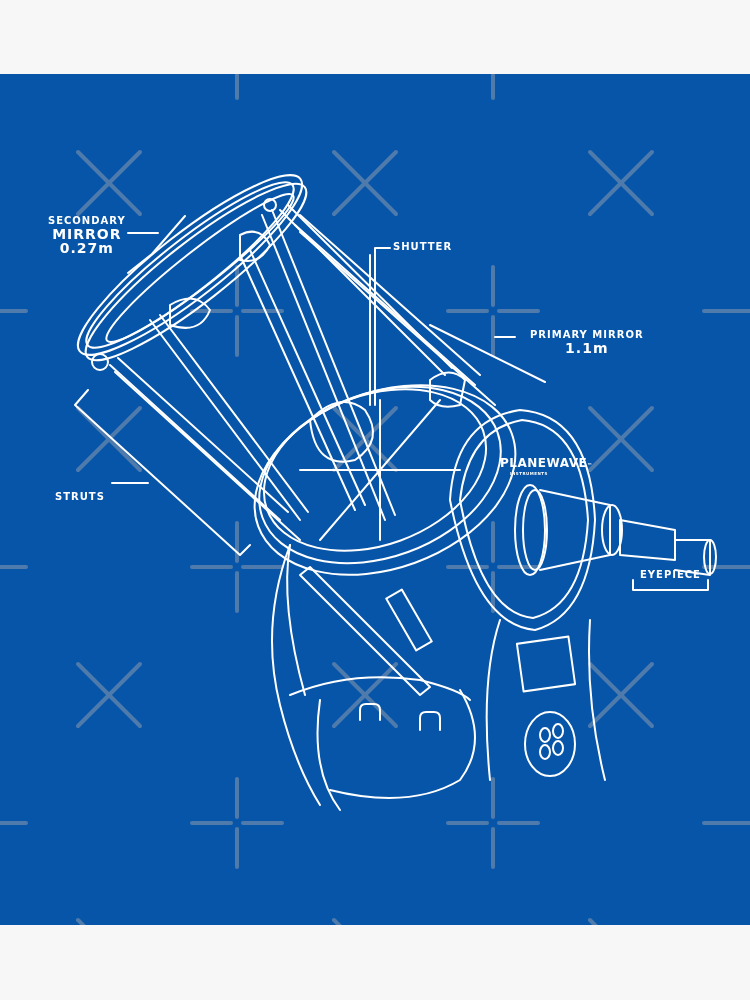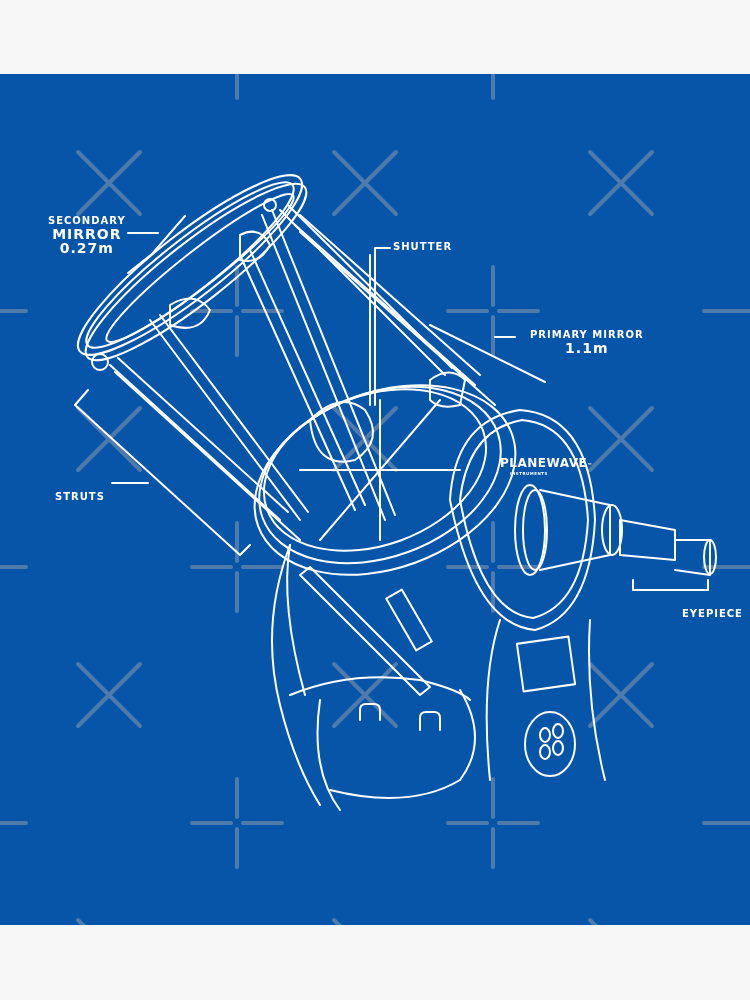--- a/index.html
+++ b/index.html
@@ -220,16 +220,16 @@
   <div class="lbl" style="left:393px;top:168px;">
     <span class="lg">SHUTTER</span>
   </div>
   <div class="lbl" style="left:530px;top:256px;">
     <span class="lg">PRIMARY MIRROR</span>
     <span class="sm">1.1m</span>
   </div>
   <div class="lbl" style="left:55px;top:418px;">
     <span class="lg">STRUTS</span>
   </div>
-  <div class="lbl" style="left:640px;top:535px;margin-left:42px;">
+  <div class="lbl" style="left:640px;top:496px;">
     <span class="lg">EYEPIECE</span>
   </div>
 </div>
 
 </body></html>

